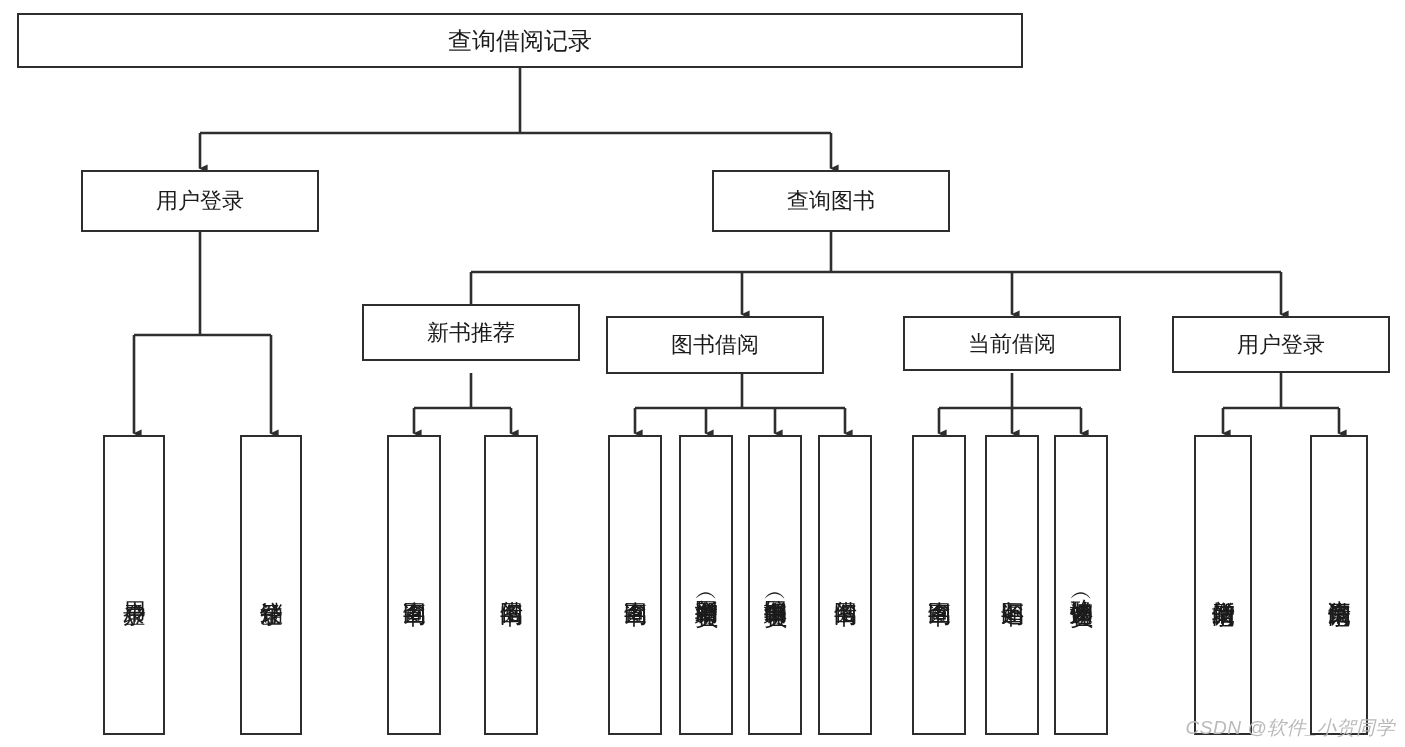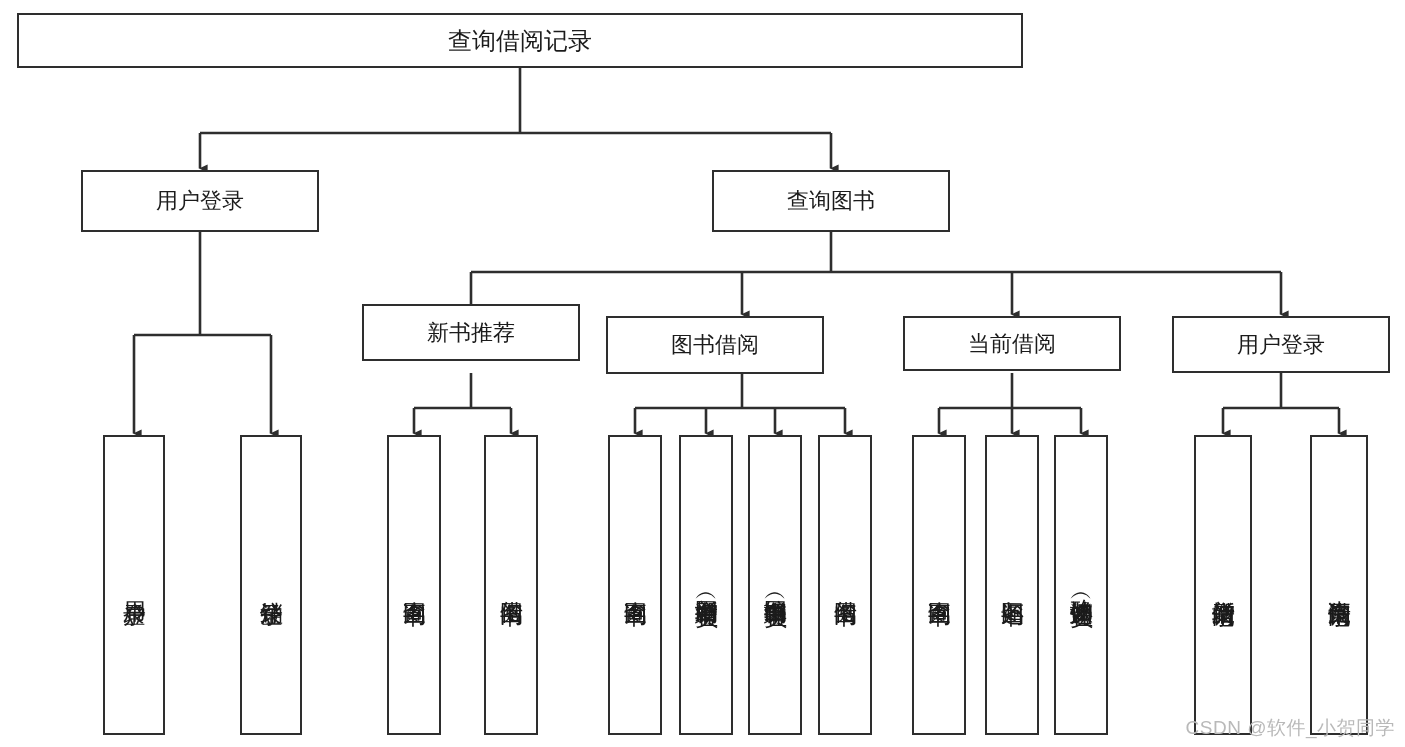--- a/index.html
+++ b/index.html
@@ -65,20 +65,21 @@
   }
   #watermark {
     position: absolute;
     right: 10px;
     bottom: 6px;
     font-size: 19px;
     color: #b9b9b9;
     letter-spacing: 0.5px;
     z-index: 5;
     white-space: nowrap;
+    font-style: italic;
   }
 </style>
 </head>
 <body>
 
 <div id="canvas">
   <svg id="edges" viewBox="0 0 1405 747" xmlns="http://www.w3.org/2000/svg">
     <defs>
       <marker id="arrowhead" markerWidth="9" markerHeight="9" refX="4.2" refY="7.6" orient="auto" markerUnits="userSpaceOnUse">
         <path d="M 0.3 0 L 8.1 0 L 4.2 8.6 Z" fill="#2e2e2e"></path>

